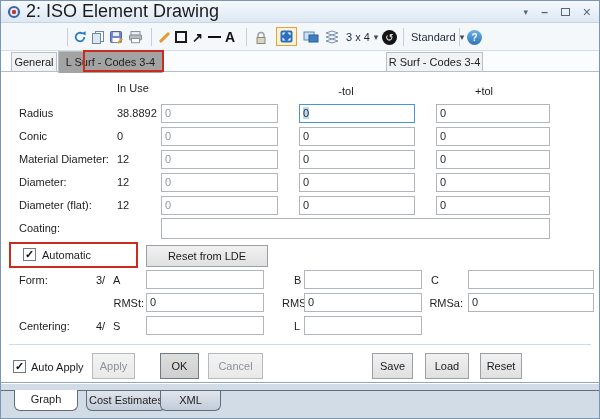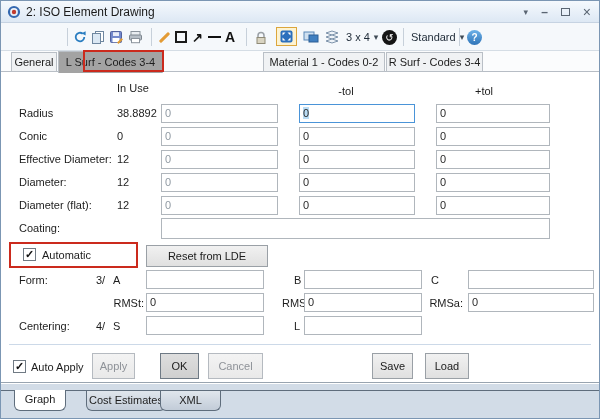--- a/index.html
+++ b/index.html
@@ -9,21 +9,21 @@
     background: #fff; border: 1px solid #7b96b3;
     font-size: 11px; color: #222; overflow: hidden;
   }
   
   .titlebar {
     position:absolute; top:0; left:0; right:0; height:22px;
     background: linear-gradient(#f5f9fd, #dde8f4);
     border-bottom: 1px solid #c6d3e2;
     display:flex; align-items:center; padding:0 6px;
   }
-  .titlebar .title { font-size:12px; color:#1b1b1b; margin-left:5px; }
+  .titlebar .title { font-size:18px; color:#1b1b1b; margin-left:5px; }
   .winctrls { position:absolute; right:8px; top:0; height:22px; display:flex; align-items:center; gap:13px; color:#5a6572; }
   .winctrls span { cursor:default; line-height:22px; }
   .wc-caret { font-size:9px; }
   .wc-min { font-size:12px; font-weight:bold; }
   .wc-max { width:9px; height:8px; border:1px solid #5a6572; display:inline-block; }
   .wc-close { font-size:14px; }
   
   .toolbar {
     position:absolute; top:22px; left:0; right:0; height:28px;
     background:#f5f8fb; border-bottom:1px solid #d5dde5;
@@ -188,41 +188,40 @@
     </span>
     <span class="tsep" style="left:458px"></span>
     <span class="tbtn" style="left:466px">
       <span class="help-glyph">?</span>
     </span>
   </div>
 
   <div class="tabrow">
     <div class="tab" style="left:10px;width:46px">General</div>
     <div class="tab active" style="left:57px;width:105px">L Surf - Codes 3-4</div>
-    <div class="tab" style="left:262px;width:122px">Material 1 - Codes 0-2</div>
     <div class="tab" style="left:385px;width:97px">R Surf - Codes 3-4</div>
   </div>
 
   <div class="t hdr" style="left:116px;top:81px">In Use</div>
   <div class="t hdr" style="left:325px;top:84px;width:40px;text-align:center">-tol</div>
   <div class="t hdr" style="left:463px;top:84px;width:40px;text-align:center">+tol</div>
 
   <div class="t" style="left:18px;top:106px">Radius</div>
   <div class="t" style="left:116px;top:106px">38.8892</div>
   <div class="field dim" style="left:160px;top:103px;width:117px"><span>0</span></div>
   <div class="field focus" style="left:298px;top:103px;width:116px"><span class="sel">0</span></div>
   <div class="field" style="left:435px;top:103px;width:114px"><span>0</span></div>
 
   <div class="t" style="left:18px;top:129px">Conic</div>
   <div class="t" style="left:116px;top:129px">0</div>
   <div class="field dim" style="left:160px;top:126px;width:117px"><span>0</span></div>
   <div class="field" style="left:298px;top:126px;width:116px"><span>0</span></div>
   <div class="field" style="left:435px;top:126px;width:114px"><span>0</span></div>
 
-  <div class="t" style="left:18px;top:152px">Effective Diameter:</div>
+  <div class="t" style="left:18px;top:152px">Material Diameter:</div>
   <div class="t" style="left:116px;top:152px">12</div>
   <div class="field dim" style="left:160px;top:149px;width:117px"><span>0</span></div>
   <div class="field" style="left:298px;top:149px;width:116px"><span>0</span></div>
   <div class="field" style="left:435px;top:149px;width:114px"><span>0</span></div>
 
   <div class="t" style="left:18px;top:175px">Diameter:</div>
   <div class="t" style="left:116px;top:175px">12</div>
   <div class="field dim" style="left:160px;top:172px;width:117px"><span>0</span></div>
   <div class="field" style="left:298px;top:172px;width:116px"><span>0</span></div>
   <div class="field" style="left:435px;top:172px;width:114px"><span>0</span></div>
@@ -265,26 +264,27 @@
 
   <div class="hsep" style="top:343px"></div>
 
   <div class="cb checked" style="left:12px;top:359px"></div>
   <div class="t" style="left:30px;top:360px">Auto Apply</div>
   <div class="btn disabled" style="left:91px;top:352px;width:43px;height:26px">Apply</div>
   <div class="btn disabled" style="left:207px;top:352px;width:55px;height:26px">Cancel</div>
   <div class="btn default" style="left:159px;top:352px;width:39px;height:26px">OK</div>
   <div class="btn" style="left:371px;top:352px;width:41px;height:26px">Save</div>
   <div class="btn" style="left:424px;top:352px;width:44px;height:26px">Load</div>
+  <div class="btn" style="left:479px;top:352px;width:42px;height:26px">Reset</div>
 
   <div class="panel-bottom-border"></div>
 
   <div class="bstrip">
     <div class="darkline"></div>
-    <div class="btab active" style="left:13px;width:52px">Graph</div>
+    <div class="btab active" style="left:13px;width:64px">Graph</div>
     <div class="btab" style="left:85px;width:80px">Cost Estimates</div>
     <div class="btab" style="left:159px;width:61px">XML</div>
   </div>
 
   <div class="annot" style="left:82px;top:49px;width:81px;height:22px"></div>
   <div class="annot" style="left:8px;top:241px;width:129px;height:26px"></div>
 
 </div>
 
 </body></html>

